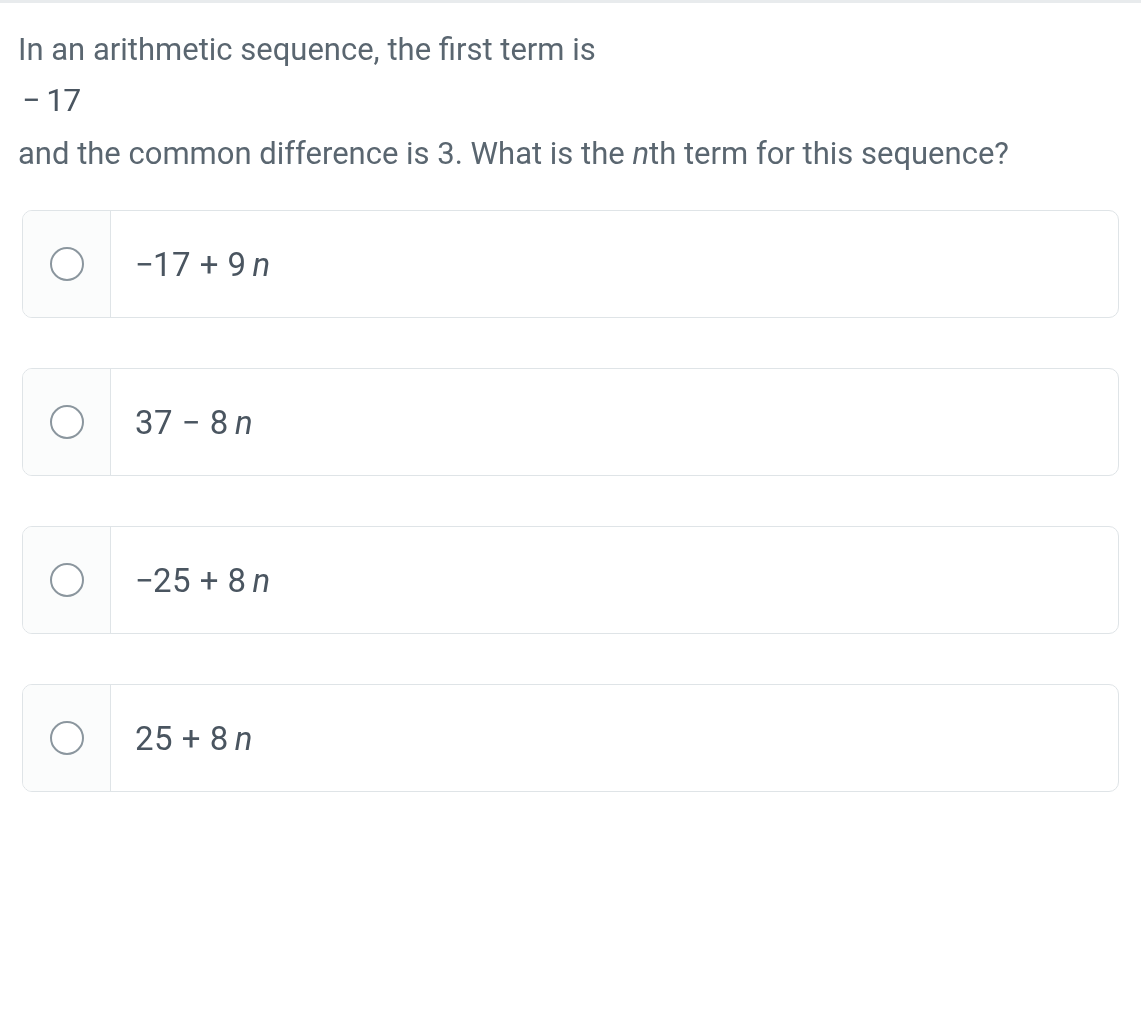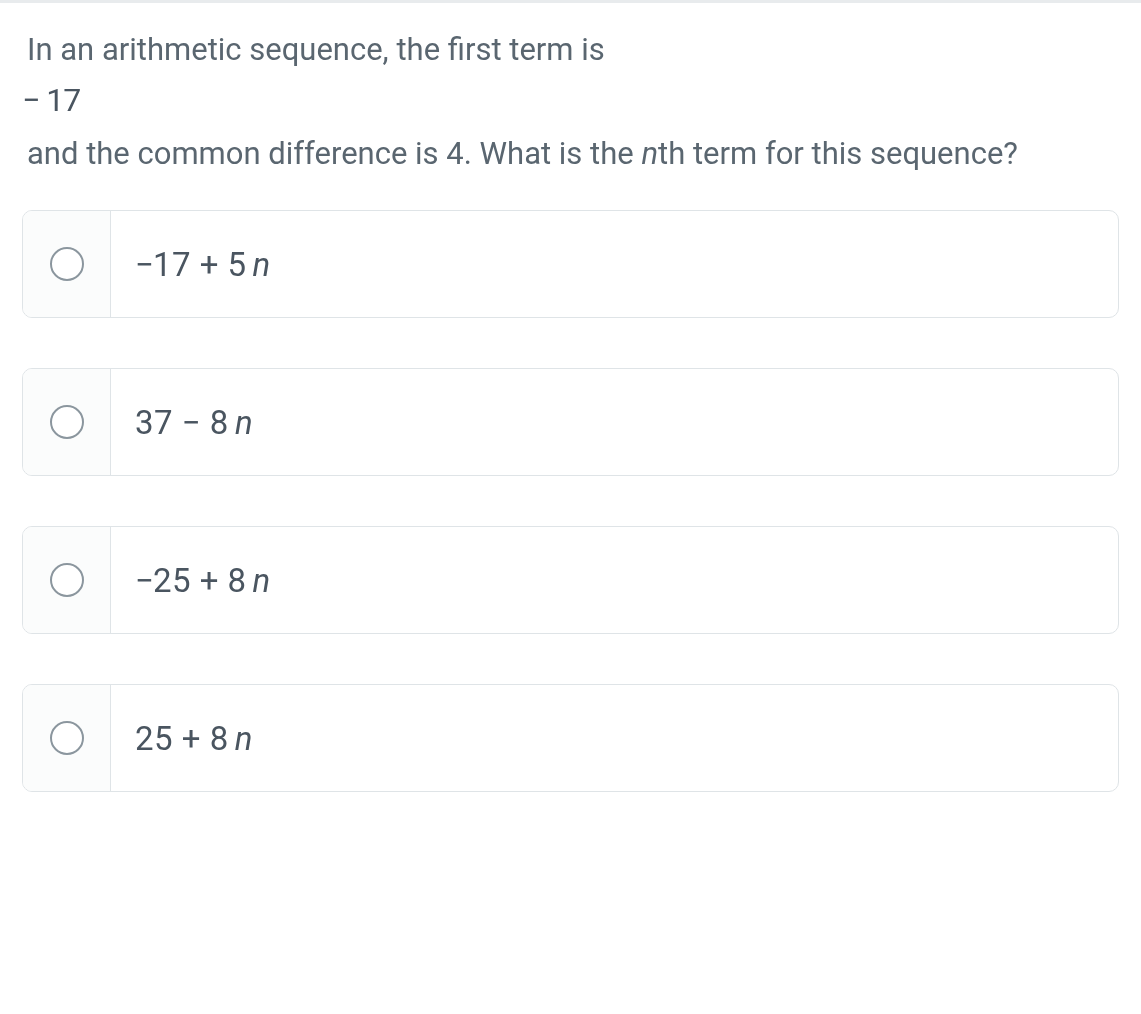--- a/index.html
+++ b/index.html
@@ -16,21 +16,21 @@
   }
   .top-line {
     height: 3px;
     background: #e8ebed;
     margin-bottom: 22px;
   }
   .question-text {
     font-size: 31px;
     line-height: 1.6;
     color: #5a6670;
-    padding: 0 27px;
+    padding: 0 18px;
     font-weight: 400;
   }
   .question-text .italic {
     font-style: italic;
   }
   .math-block {
     font-size: 32px;
     color: #4a5560;
     padding: 6px 22px 10px 22px;
     letter-spacing: 0.5px;
@@ -93,32 +93,32 @@
 </head>
 <body>
 
 <div class="top-line"></div>
 
 <div class="question-text">In an arithmetic sequence, the first term is</div>
 <div class="math-block">
   <span class="minus">− 17</span>
 </div>
 <div class="question-text">
-  <span>and the common difference is 4. What is the </span><span class="italic">n</span><span>th term for this sequence?</span>
+  <span>and the common difference is 3. What is the </span><span class="italic">n</span><span>th term for this sequence?</span>
 </div>
 
 <div class="options-container">
 
   <div class="option">
     <div class="radio-cell">
       <div class="radio-ring"></div>
     </div>
     <div class="option-label">
       <span class="minus">−</span>
-        <span> 17 + 5</span>
+        <span> 17 + 9</span>
         <span class="space"></span>
         <span class="italic">n</span>
     </div>
   </div>
 
   <div class="option">
     <div class="radio-cell">
       <div class="radio-ring"></div>
     </div>
     <div class="option-label">

